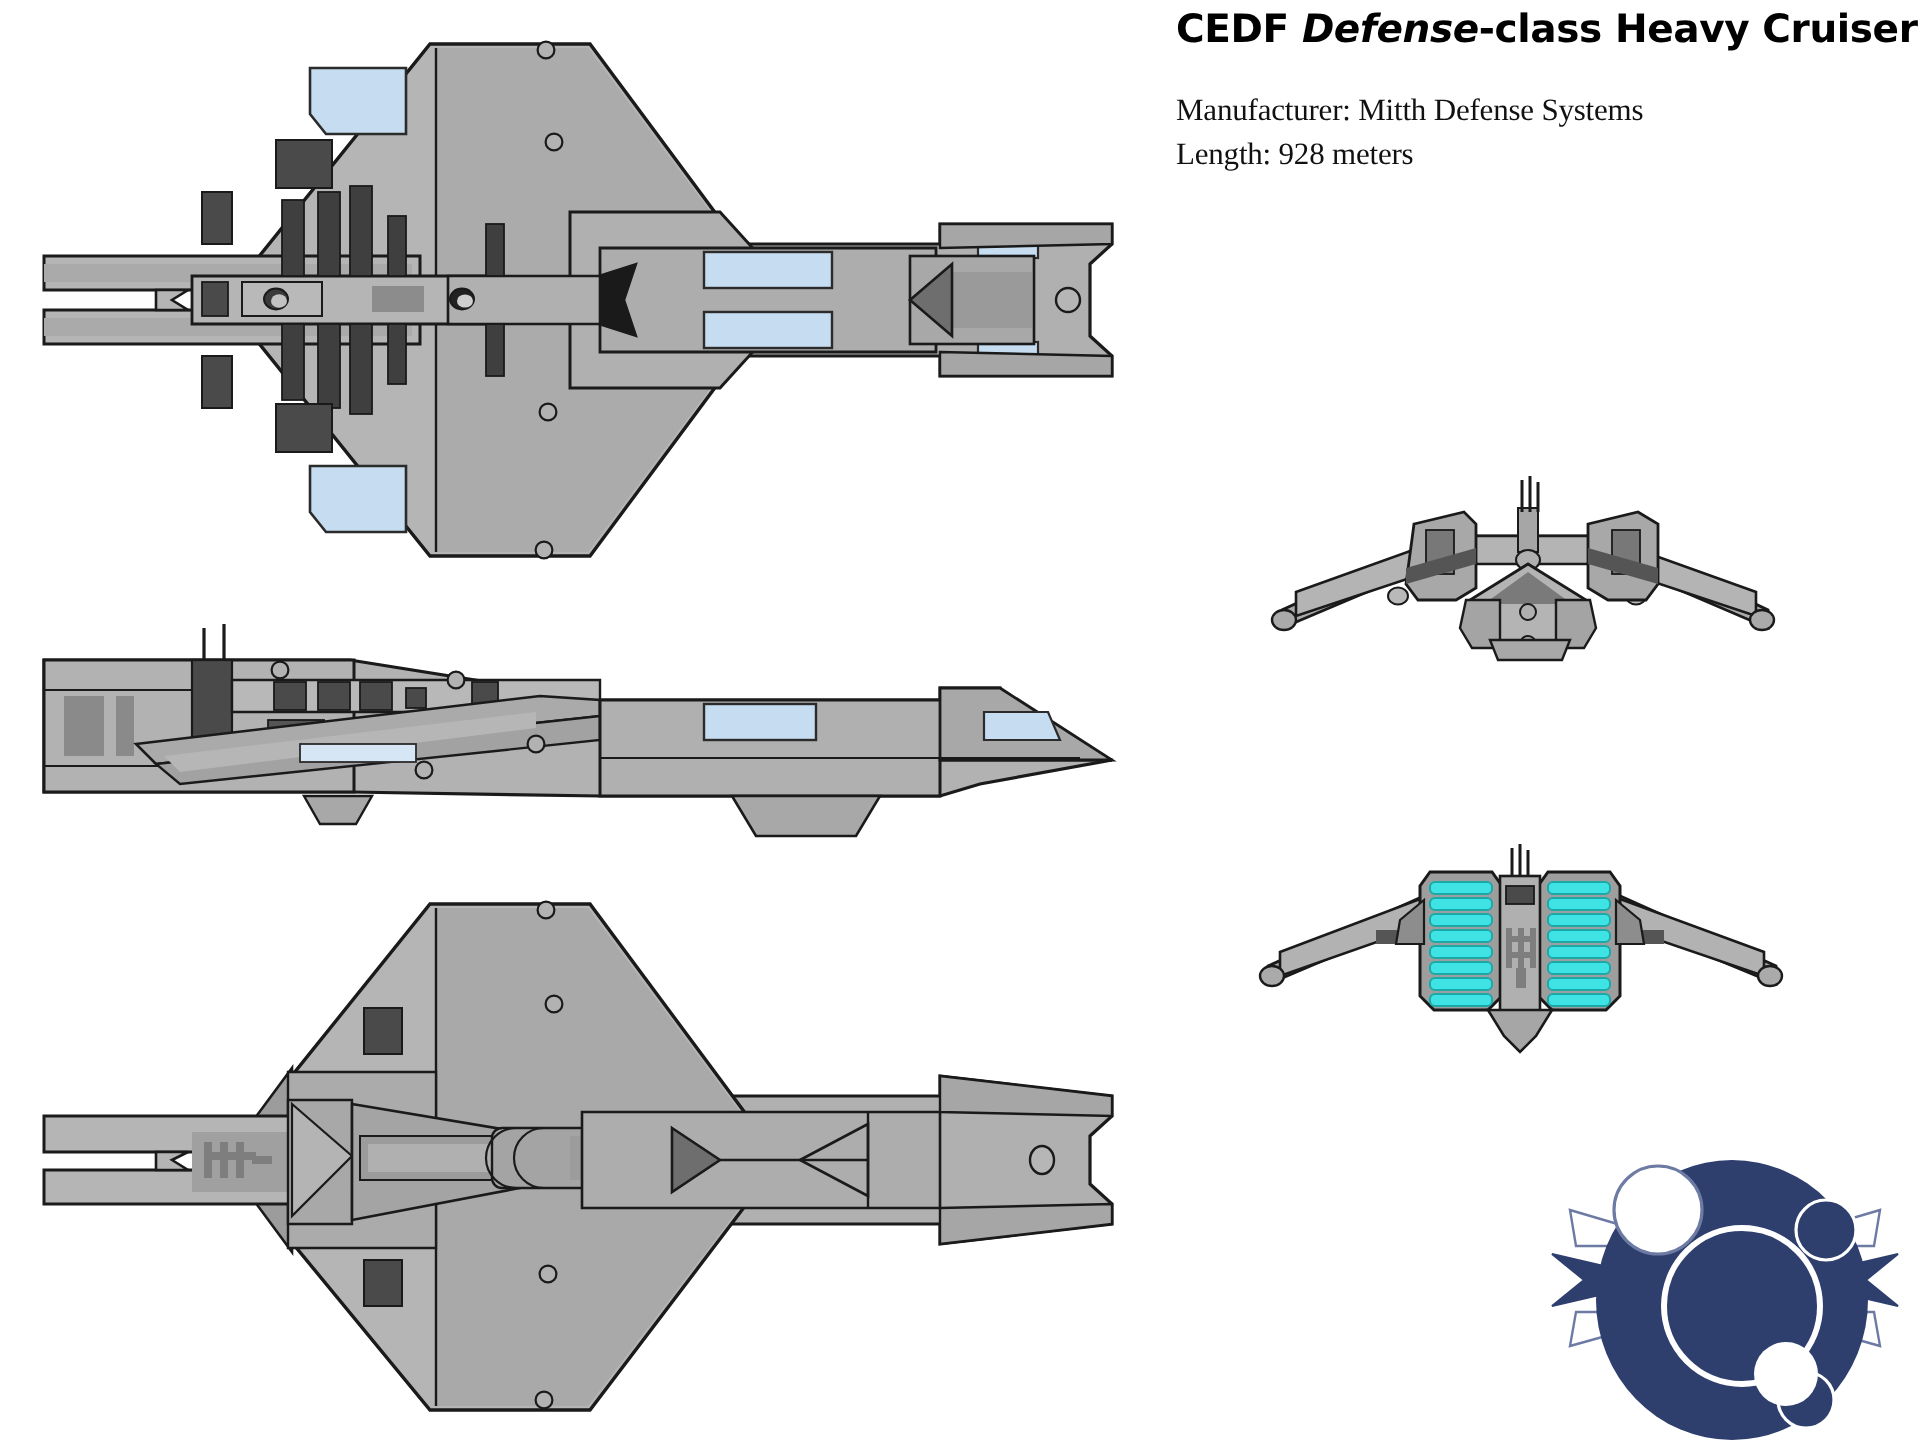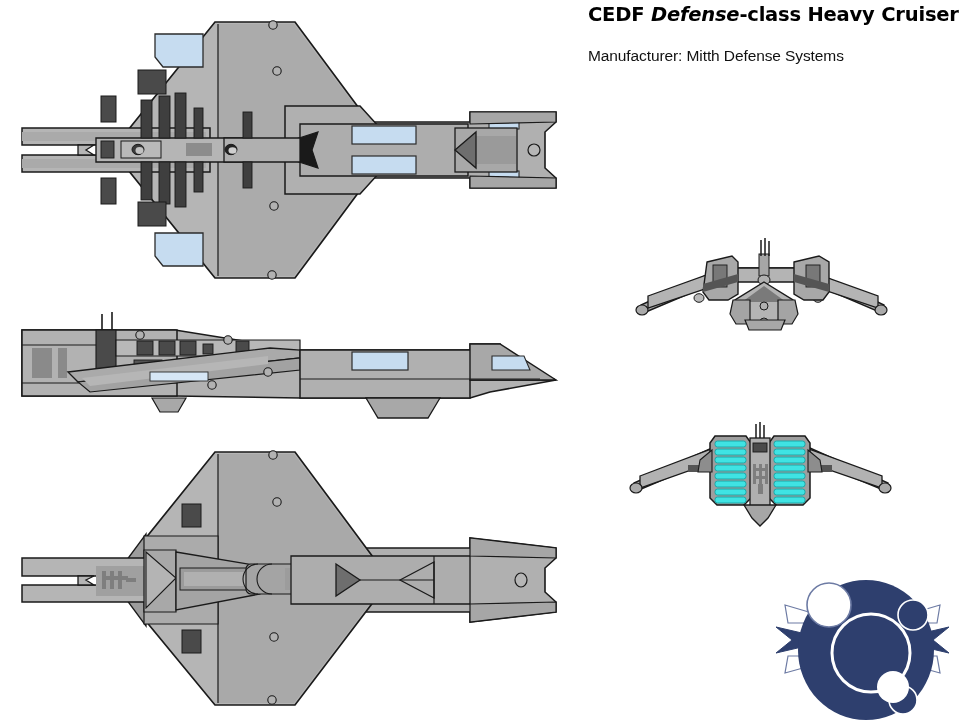--- a/index.html
+++ b/index.html
@@ -35,38 +35,39 @@
     letter-spacing: -0.2px;
     white-space: nowrap;
     line-height: 1.15;
     color: #000;
   }
   .title-line .ital {
     font-style: italic;
   }
   .spec-list {
     margin-top: 19px;
-    font-family: Liberation Sans, sans-serif;
+    font-family: Liberation Serif, serif;
     font-size: 15.5px;
     line-height: 1.42;
     color: #111;
     letter-spacing: -0.1px;
   }
   .spec-line { white-space: nowrap; }
   svg { display: block; }
 </style>
 </head>
 <body>
 
 <div id="sheet">
 
   <div class="titleblock">
     <div class="title-line"><span>CEDF </span><span class="ital">Defense</span><span>-class Heavy Cruiser</span></div>
     <div class="spec-list">
       <div class="spec-line">Manufacturer: Mitth Defense Systems</div>
+      <div class="spec-line">Length: 928 meters</div>
     </div>
   </div>
 
   <svg width="960" height="720" viewBox="0 0 960 720" style="position:absolute;left:0;top:0;">
 
     <defs>
       <g id="sensorball">
         <circle cx="0" cy="0" r="4.2" fill="#b2b2b2" stroke="#1a1a1a" stroke-width="1.1"></circle>
       </g>
     </defs>

